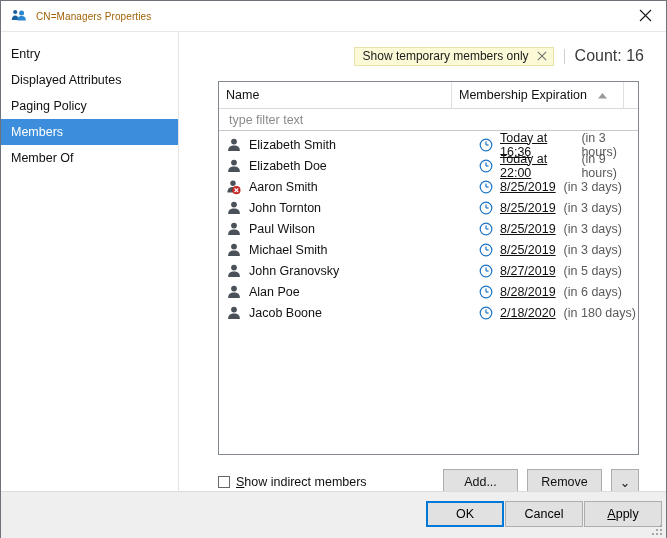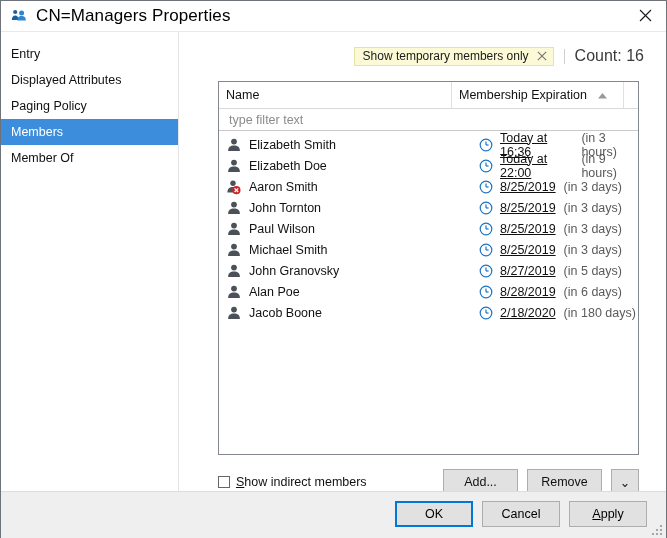--- a/index.html
+++ b/index.html
@@ -33,22 +33,22 @@
     border-bottom: 1px solid #e8e8e8;
   }
   .title-icon {
     width: 16px;
     height: 16px;
     margin-left: 10px;
     margin-right: 9px;
     flex: none;
   }
   .title-text {
-    font-size: 17px;
-    color: #000000;
+    font-size: 10px;
+    color: #a16207;
     letter-spacing: 0.1px;
   }
   .close-btn {
     position: absolute;
     right: 0;
     top: 0;
     width: 41px;
     height: 29px;
     display: flex;
     align-items: center;
@@ -258,24 +258,24 @@
 
   
   .footer {
     position: relative;
     height: 46px;
     background: #efefef;
     border-top: 1px solid #dcdcdc;
   }
   .footer-btns {
     position: absolute;
-    right: 19px;
+    right: 4px;
     top: 9px;
     display: flex;
-    gap: 9px;
+    gap: 1px;
     justify-content: center;
   }
   .btn-ok {
     width: 78px; height: 26px;
     background: #e1e1e1;
     border: 2px solid #0078d7;
     box-sizing: border-box;
     display: flex; align-items: center; justify-content: center;
     font-size: 12.5px;
   }

